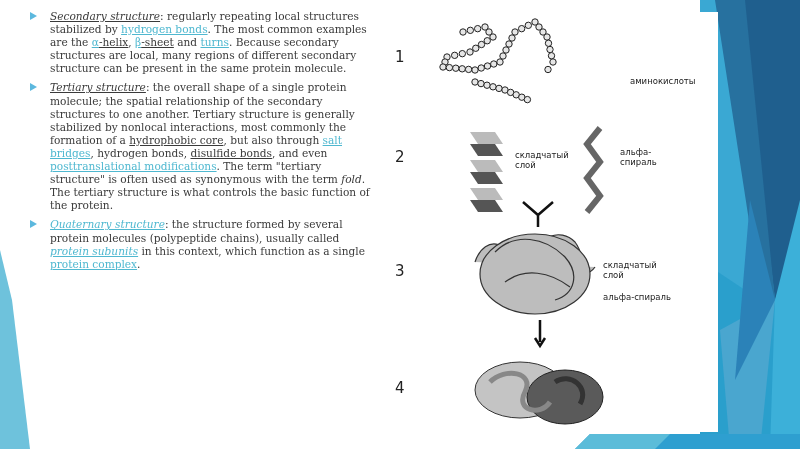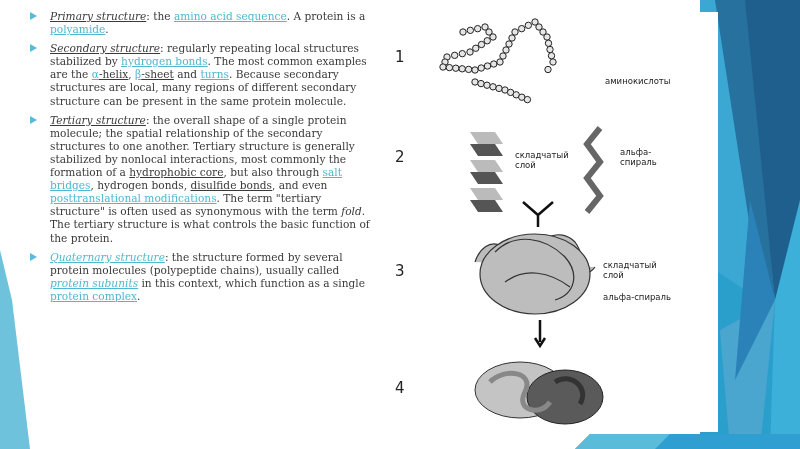--- a/index.html
+++ b/index.html
@@ -54,21 +54,20 @@
   <polygon points="60,330 115,300 100,449 70,449" fill="#4aa6cf"></polygon>
   <polygon points="90,200 115,300 75,380" fill="#2b82b8"></polygon>
 </svg>
 
 <svg id="bottom-deco" class="deco" viewBox="0 0 240 29">
   <polygon points="30,14 240,14 240,29 15,29" fill="#2e9fd0"></polygon>
   <polygon points="30,14 110,14 95,29 15,29" fill="#5bbcd9"></polygon>
 </svg>
 
 <div id="text-col">
-    <div class="bullet-item"><span class="bullet"></span><span class="term">Primary structure</span><span>: the </span><a class="lnk">amino acid sequence</a><span>. A protein is a </span><a class="lnk">polyamide</a><span>.</span></div>
     <div class="bullet-item"><span class="bullet"></span><span class="term">Secondary structure</span><span>: regularly repeating local structures stabilized by </span><a class="lnk">hydrogen bonds</a><span>. The most common examples are the </span><a class="lnk">α</a><span class="ul">-helix</span><span>, </span><a class="lnk">β</a><span class="ul">-sheet</span><span> and </span><a class="lnk">turns</a><span>. Because secondary structures are local, many regions of different secondary structure can be present in the same protein molecule.</span></div>
     <div class="bullet-item"><span class="bullet"></span><span class="term">Tertiary structure</span><span>: the overall shape of a single protein molecule; the spatial relationship of the secondary structures to one another. Tertiary structure is generally stabilized by nonlocal interactions, most commonly the formation of a </span><span class="ul">hydrophobic core</span><span>, but also through </span><a class="lnk">salt bridges</a><span>, hydrogen bonds, </span><span class="ul">disulfide bonds</span><span>, and even </span><a class="lnk">posttranslational modifications</a><span>. The term "tertiary structure" is often used as synonymous with the term </span><span style="font-style: italic;">fold</span><span>. The tertiary structure is what controls the basic function of the protein.</span></div>
     <div class="bullet-item"><span class="bullet"></span><span class="lnk" style="font-style: italic;">Quaternary structure</span><span>: the structure formed by several protein molecules (polypeptide chains), usually called </span><a class="lnk" style="font-style: italic;">protein subunits</a><span> in this context, which function as a single </span><a class="lnk">protein complex</a><span>.</span></div>
   </div>
 
 <div id="figure-panel">
   <span class="stage-num" style="left:20px;top:36px">1</span>
   <span class="stage-num" style="left:20px;top:136px">2</span>
   <span class="stage-num" style="left:20px;top:250px">3</span>
   <span class="stage-num" style="left:20px;top:367px">4</span>
@@ -155,18 +154,18 @@
     </g>
 
     <g>
       <ellipse cx="145" cy="378" rx="45" ry="28" fill="#c4c4c4" stroke="#333"></ellipse>
       <ellipse cx="190" cy="385" rx="38" ry="27" fill="#5a5a5a" stroke="#222"></ellipse>
       <path d="M115,370 C130,355 160,360 150,380 C140,398 165,405 175,390" stroke="#888" stroke-width="5" fill="none"></path>
       <path d="M180,370 C195,360 215,375 205,392" stroke="#333" stroke-width="5" fill="none"></path>
     </g>
   </svg>
 
-  <span class="ru-label" style="left:230px;top:64px">аминокислоты</span>
+  <span class="ru-label" style="left:255px;top:64px">аминокислоты</span>
   <span class="ru-label" style="left:140px;top:138px;width:60px">складчатый слой</span>
   <span class="ru-label" style="left:245px;top:135px;width:50px">альфа-спираль</span>
   <span class="ru-label" style="left:228px;top:248px;width:70px">складчатый слой</span>
   <span class="ru-label" style="left:228px;top:280px">альфа-спираль</span>
 </div>
 
 </body></html>

